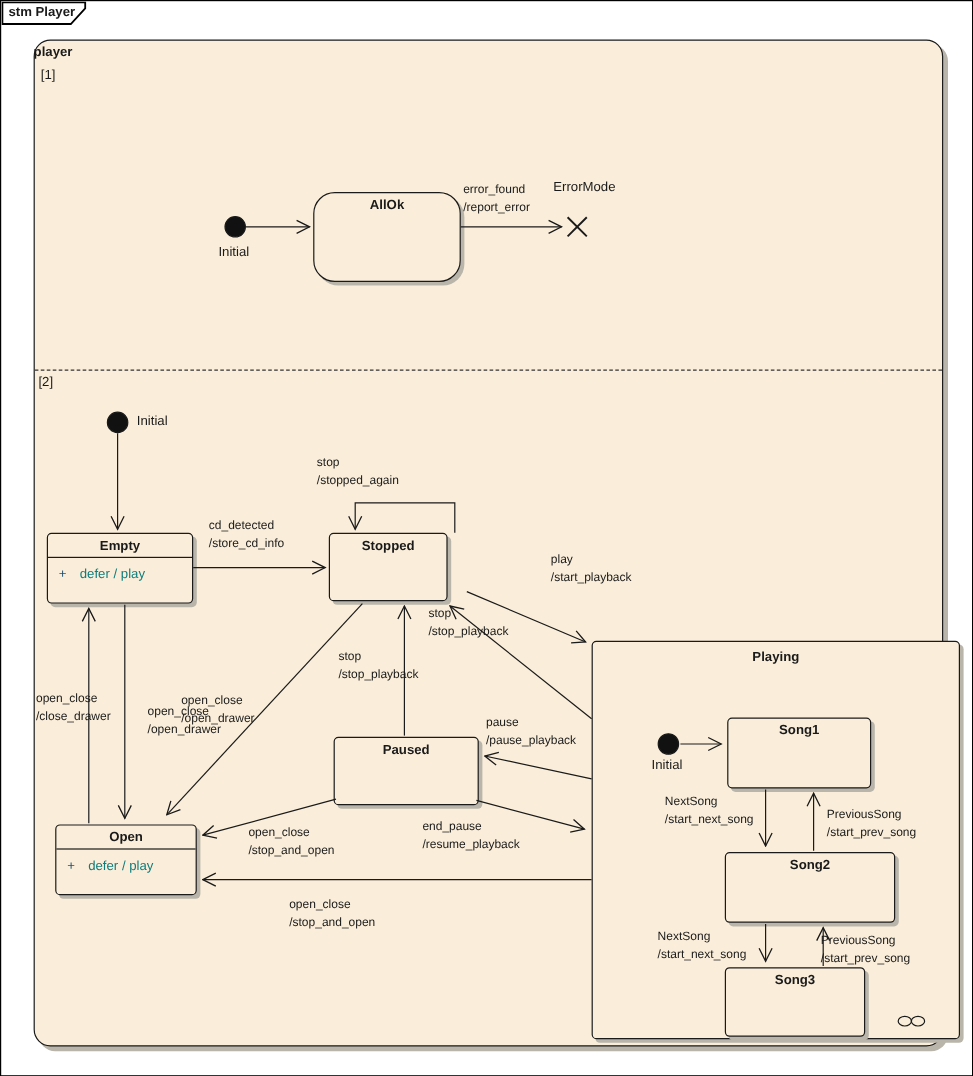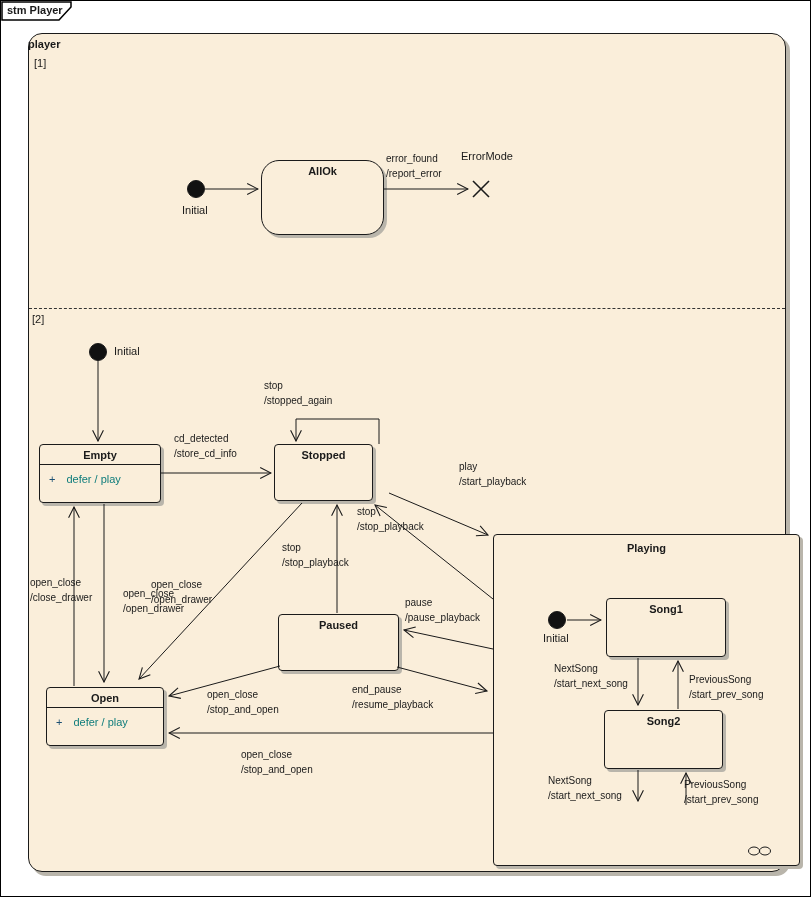--- a/index.html
+++ b/index.html
@@ -73,22 +73,25 @@
     </div>
   </div>
 
   <div class="state" style="left:492px;top:533px;width:307px;height:332px">
     <div class="state-title" style="padding-top:7px">Playing</div>
   </div>
 
   <div class="state" style="left:605px;top:597px;width:120px;height:59px">
     <div class="state-title">Song1</div>
   </div>
-  <div class="state" style="left:603px;top:709px;width:119px;height:59px">
+  <div class="state" style="left:603px;top:709px;width:142px;height:59px">
     <div class="state-title">Song2</div>
+  </div>
+  <div class="state" style="left:603px;top:805px;width:117px;height:58px">
+    <div class="state-title">Song3</div>
   </div>
 
   <svg width="811" height="897" viewBox="0 0 811 897">
     <defs>
       <marker id="oa" viewBox="0 0 12 12" refX="11" refY="6" markerWidth="13" markerHeight="13" orient="auto" markerUnits="userSpaceOnUse">
         <path d="M1,1 L11,6 L1,11" fill="none" stroke="#1a1a1a" stroke-width="1"></path>
       </marker>
     </defs>
     <g stroke="#1a1a1a" stroke-width="1" fill="none">
 

